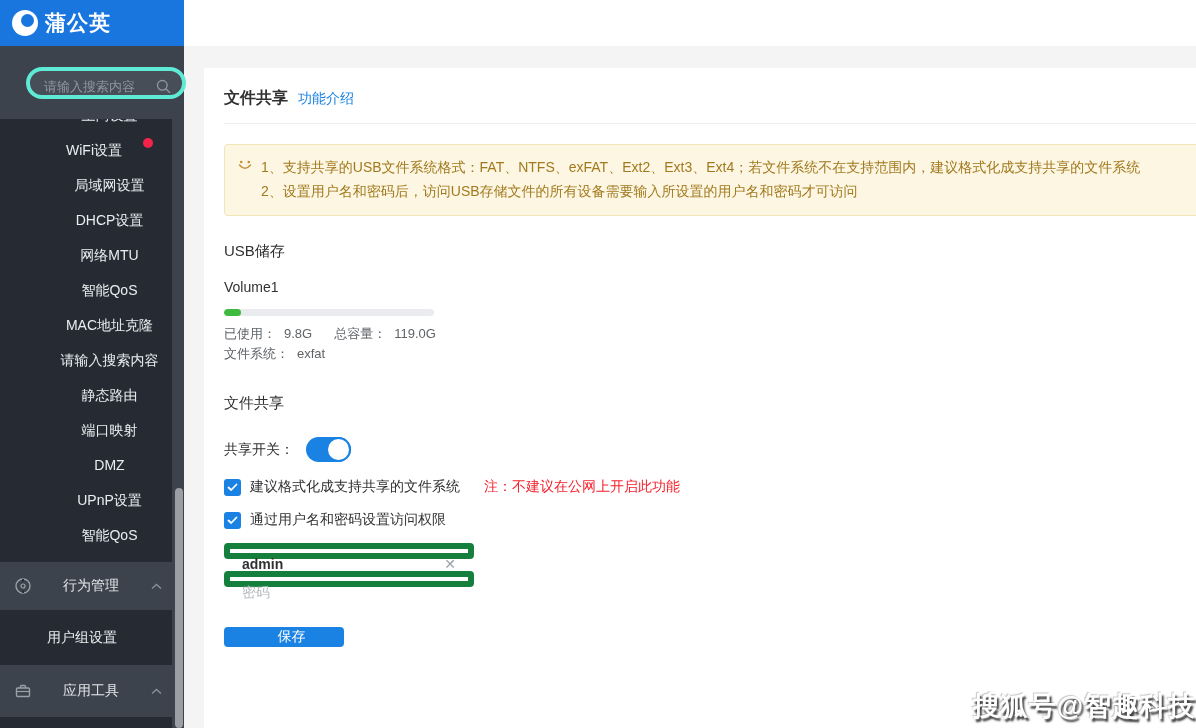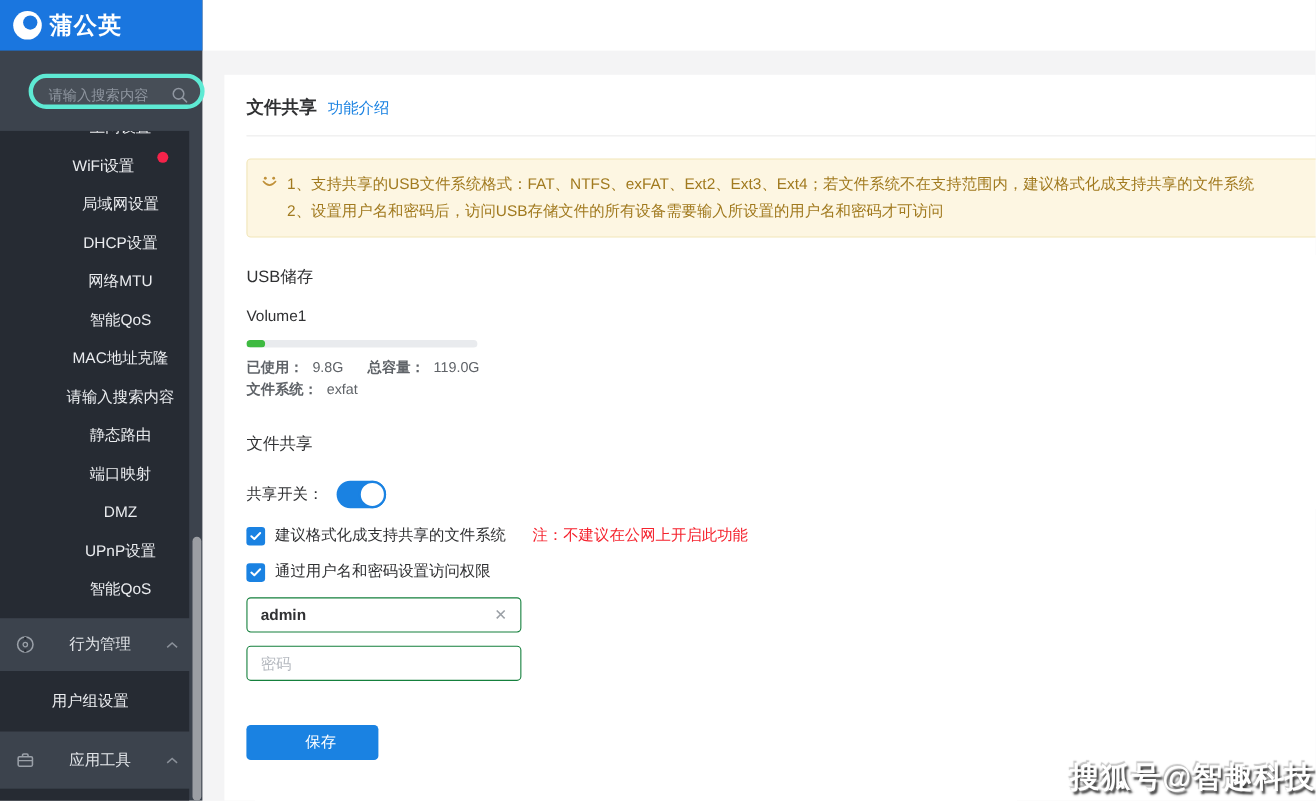--- a/index.html
+++ b/index.html
@@ -58,40 +58,40 @@
   .divider{margin:14px 0 0 20px;width:985px;height:1px;background:#ececec;}
   .notice{margin:20px 0 0 20px;width:990px;background:var(--notice-bg);border:1px solid var(--notice-border);
     border-radius:4px;padding:10px 14px 12px 12px;display:flex;}
   .notice-icon{flex:0 0 auto;margin:4px 8px 0 0;}
   .notice-lines{color:var(--notice-text);font-size:14px;line-height:24px;white-space:nowrap;}
   .usb-title,.share-title{margin:26px 0 0 20px;font-size:15px;font-weight:500;color:#303133;}
   .volume-name{margin:18px 0 0 20px;font-size:14px;color:#303133;}
   .progress{margin:14px 0 0 20px;width:210px;height:7px;border-radius:4px;background:#e9ebee;overflow:hidden;position:relative;}
   .progress-fill{height:7px;border-radius:4px;background:var(--success);width:8%;}
   .stats-line{margin:8px 0 0 20px;font-size:13px;color:#5f6368;line-height:20px;}
-  .stats-line .lbl{margin-right:8px;font-weight:bold;}
+  .stats-line .lbl{margin-right:8px;}
   .stats-line .val{margin-right:22px;color:#5f6368;}
   .share-title{margin-top:30px;}
   .switch-row{margin:24px 0 0 20px;display:flex;align-items:center;height:25px;}
   .switch-label{font-size:14px;color:#303133;}
   .toggle{margin-left:12px;width:45px;height:25px;border-radius:13px;background:var(--accent);position:relative;cursor:pointer;}
   .toggle .knob{position:absolute;right:0;top:0;width:25px;height:25px;border-radius:50%;background:#fff;
     border:2px solid var(--accent);}
   .check-row{margin:16px 0 0 20px;display:flex;align-items:center;height:18px;}
   .checkbox{width:17px;height:17px;border-radius:3px;background:var(--accent);display:flex;align-items:center;justify-content:center;cursor:pointer;flex:0 0 auto;}
   .check-label{margin-left:9px;font-size:14px;color:#303133;}
   .check-note{margin-left:24px;font-size:14px;color:var(--danger);}
-  .text-field{position:relative;margin:14px 0 0 20px;width:250px;height:32px;border:1px solid #15803d;border-radius:4px;background:#fff;}
+  .text-field{position:relative;margin:14px 0 0 20px;width:250px;height:16px;border:6px solid #15803d;border-radius:4px;background:#fff;}
   .text-field input{position:absolute;left:12px;top:0;width:200px;height:30px;border:none;outline:none;background:transparent;
     font-size:14px;color:#303133;font-family:inherit;}
   .text-field input.strong{font-weight:bold;}
   .text-field input::placeholder{color:#b6bac0;font-weight:normal;}
   .clear-icon{position:absolute;right:12px;top:6px;color:#9ba0a6;font-size:14px;cursor:pointer;line-height:18px;}
   .field-password{margin-top:12px;}
-  .save-btn{margin:40px 0 0 20px;width:120px;height:32px;background:var(--accent);color:#fff;border:none;border-radius:4px;
+  .save-btn{margin:40px 0 0 20px;width:120px;height:20px;background:var(--accent);color:#fff;border:none;border-radius:4px;
     font-size:14px;font-family:inherit;cursor:pointer;padding-left:15px;}
   
   .watermark{position:absolute;right:0;bottom:4px;font-size:27px;font-weight:bold;color:#ffffff;letter-spacing:1px;
     text-shadow:2px 3px 2px rgba(30,30,30,.85), -1px -1px 1px rgba(30,30,30,.25);white-space:nowrap;}
 </style>
 </head>
 <body>
 
 <div class="top-white"></div>
 

